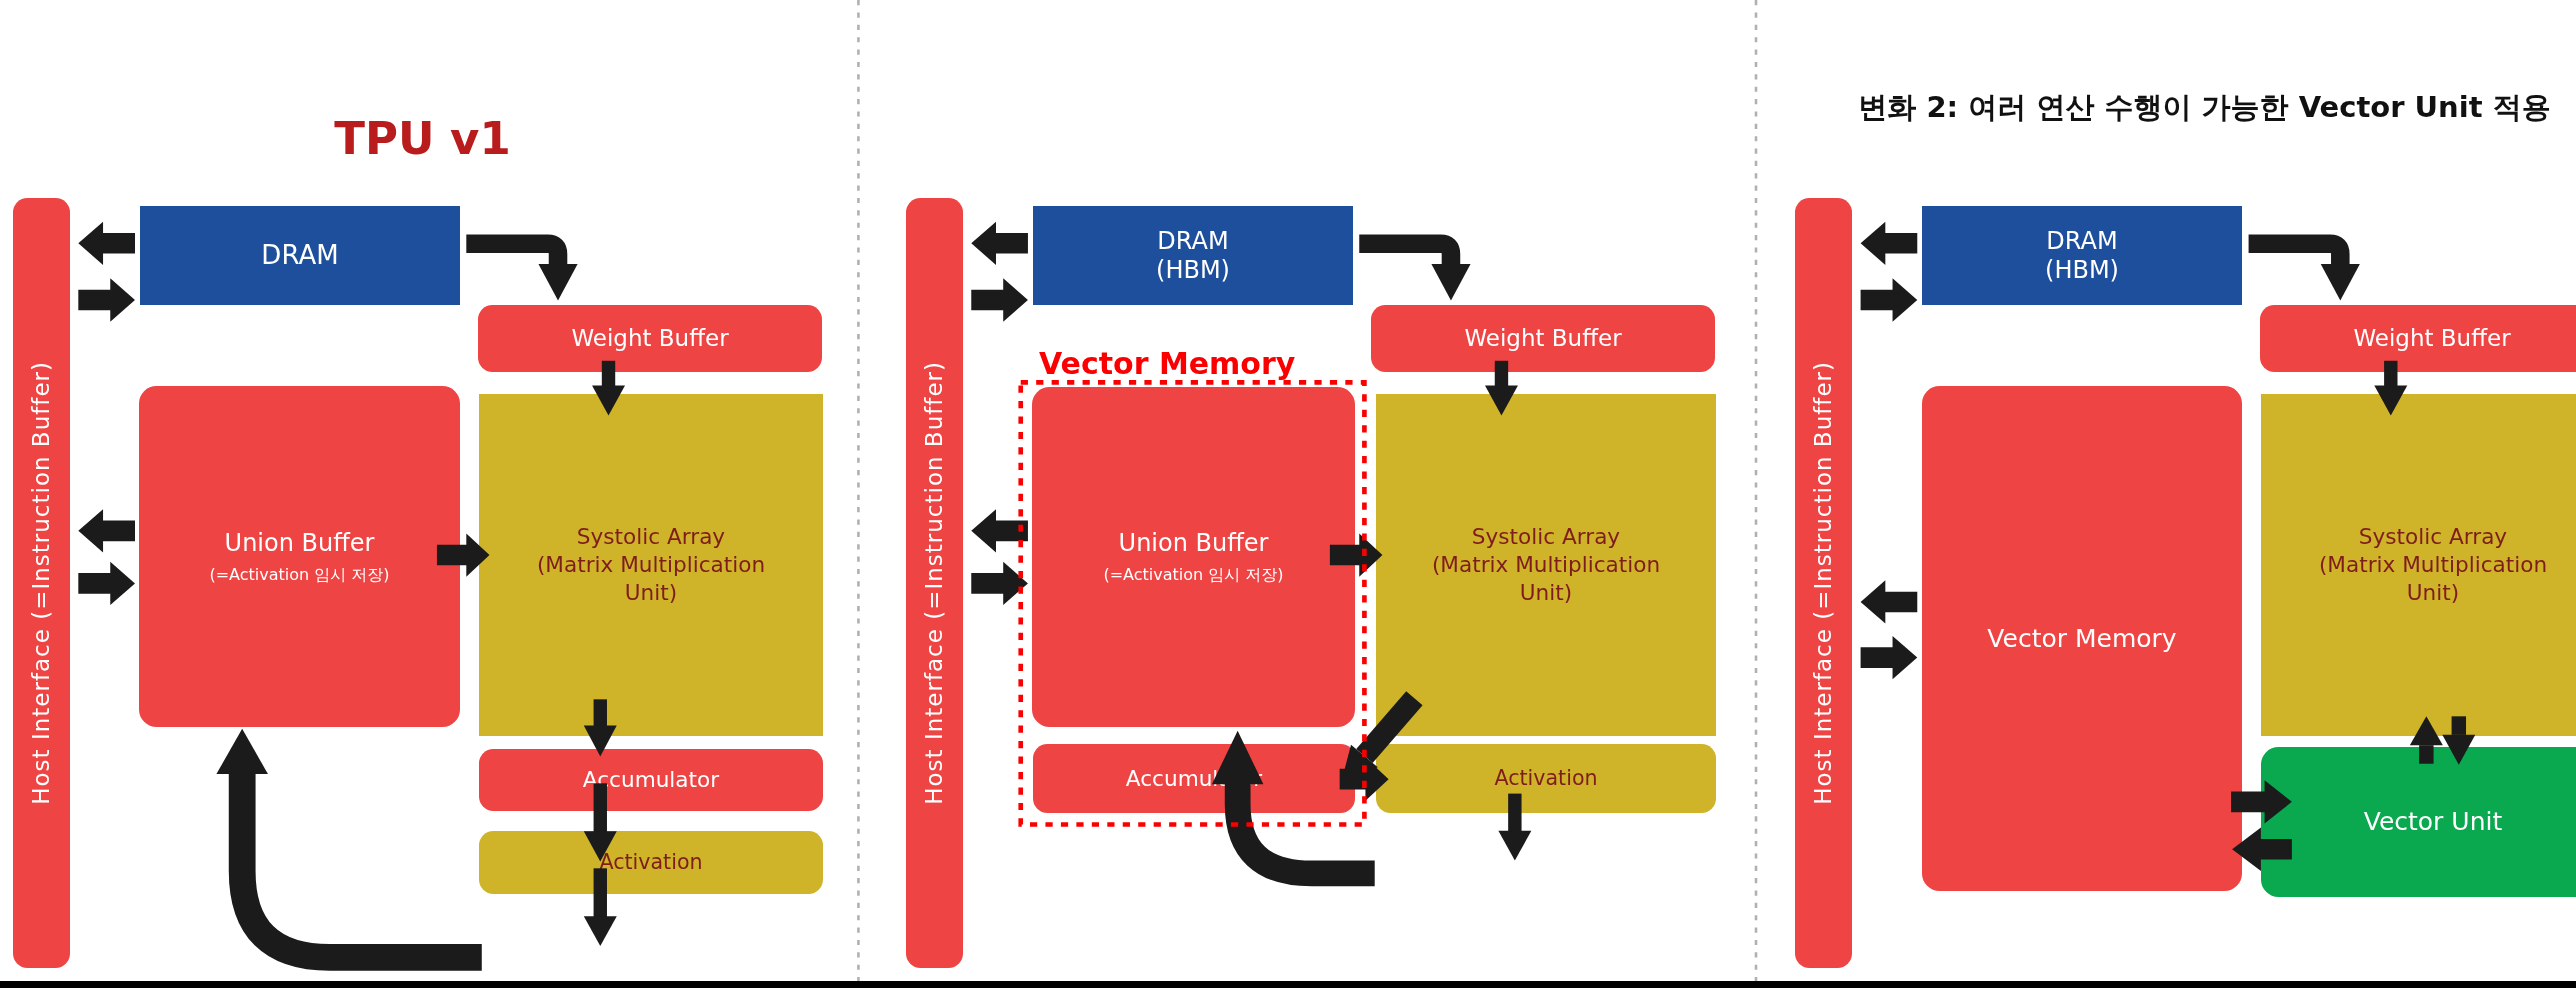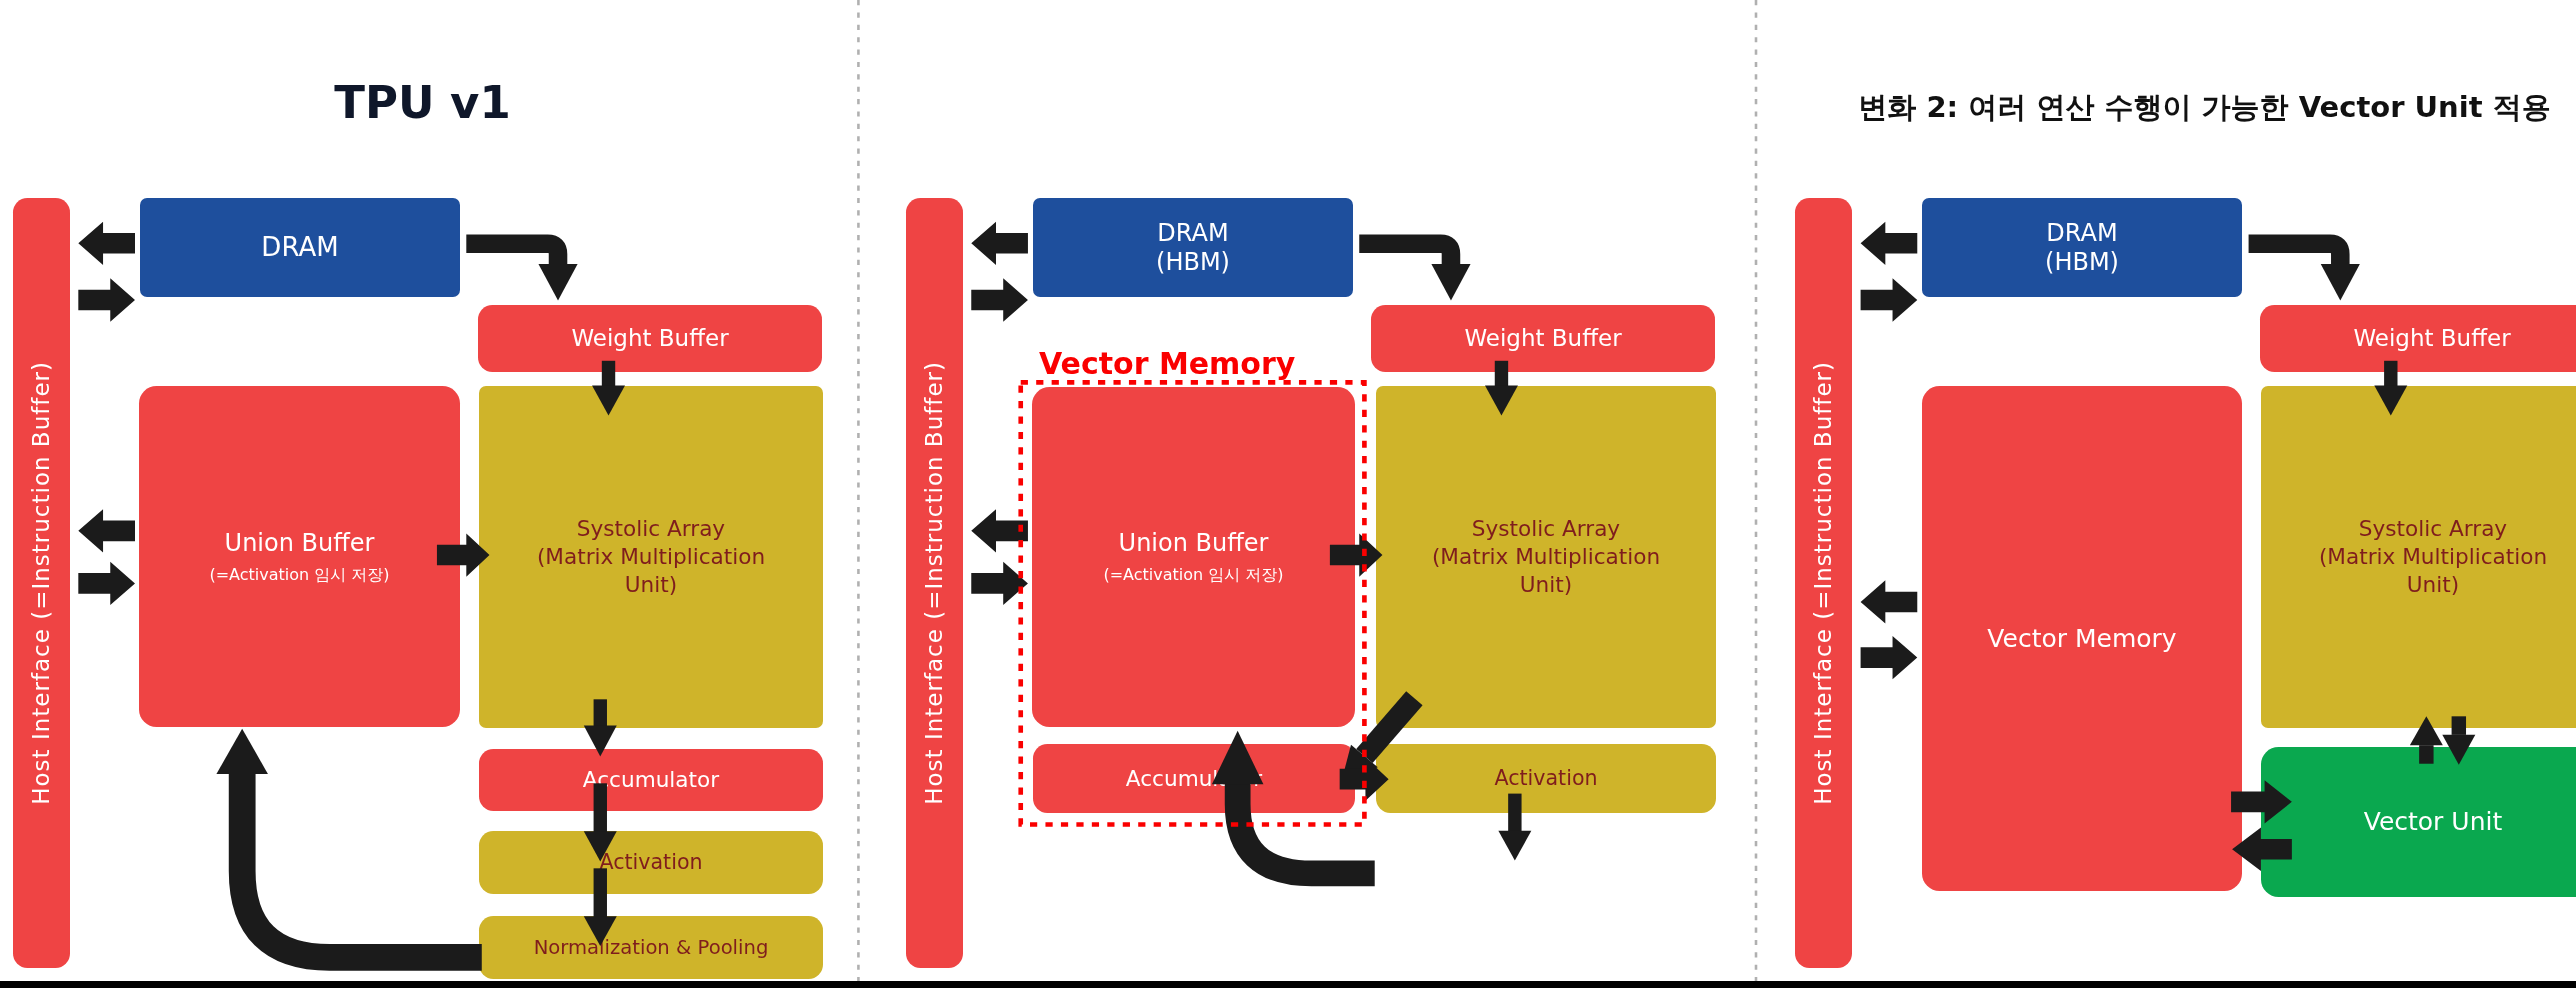--- a/index.html
+++ b/index.html
@@ -1,28 +1,28 @@
 <!DOCTYPE html>
 <html style="font-size:8.2px"><head>
 <meta charset="utf-8">
 <style>
   html,body{margin:0;padding:0;background:#fff;}
   .canvas{position:relative;width:3512px;height:989px;background:#ffffff;overflow:hidden;
           font-family:"DejaVu Sans","Liberation Sans",sans-serif;}
   .panel{position:absolute;top:0;height:989px;}
   .box{position:absolute;display:flex;flex-direction:column;align-items:center;justify-content:center;
        text-align:center;color:#fff;border-radius:14.4px;line-height:1.2;z-index:1;}
-  .sq{border-radius:7px;}
+  .sq{border-radius:0;margin-top:8px;}
   .blue{background:#ef4444;}
   .navy{background:#1e4f9d;}
   .gold{background:#cfb42a;color:#7f1d1d;}
   .green{background:#0aa84f;}
   .title{position:absolute;left:0;width:845px;text-align:center;font-weight:700;color:#111;z-index:2;}
   .title span{display:block;}
-  .red-text{color:#0f172a;}
+  .red-text{color:#b91c1c;margin-top:36px;}
   .host-label{writing-mode:vertical-rl;transform:rotate(180deg);font-size:23px;letter-spacing:1px;white-space:nowrap;}
   .sub{font-size:16px;margin-top:7.2px;}
   .lbl{position:absolute;z-index:3;font-weight:700;color:#fa0000;text-align:left;line-height:1.55;}
   svg.overlay{position:absolute;left:0;top:0;z-index:5;pointer-events:none;}
   .footer-bar{position:absolute;left:0;top:981px;width:3512px;height:7.7px;background:#000;z-index:6;}
 </style>
 </head>
 <body>
 
 <div class="canvas">
@@ -47,23 +47,20 @@
     <div class="box gold sq" style="left:479px;top:386px;width:344px;height:342px;font-size:21.6px;line-height:1.3;">
       <span>Systolic Array</span>
       <span>(Matrix Multiplication</span>
       <span>Unit)</span>
     </div>
     <div class="box blue" style="left:479px;top:749px;width:344px;height:62px;font-size:21.6px;">
       <span>Accumulator</span>
     </div>
     <div class="box gold" style="left:479px;top:831px;width:344px;height:63px;font-size:20.6px;">
       <span>Activation</span>
-    </div>
-    <div class="box gold" style="left:479px;top:916px;width:344px;height:63px;font-size:19.6px;">
-      <span>Normalization &amp; Pooling</span>
     </div>
   </div>
 
   <div class="panel" style="left:893px;width:845px;">
     <div class="box blue" style="left:13px;top:198px;width:57px;height:770px;">
       <span class="host-label">Host Interface (=Instruction Buffer)</span>
     </div>
     <div class="box navy sq" style="left:140px;top:198px;width:320px;height:99px;font-size:24px;">
       <span>DRAM</span>
       <span>(HBM)</span>

